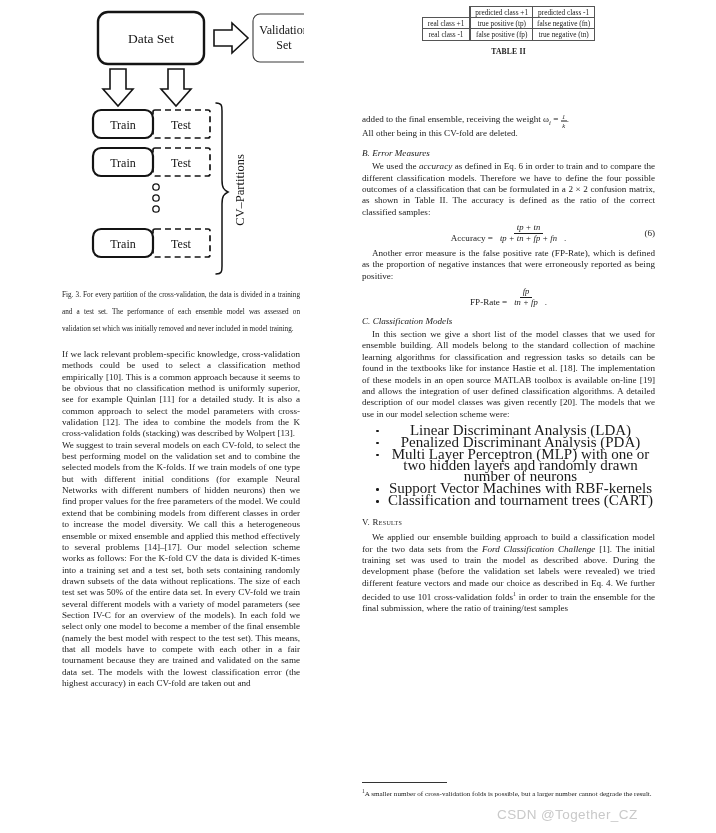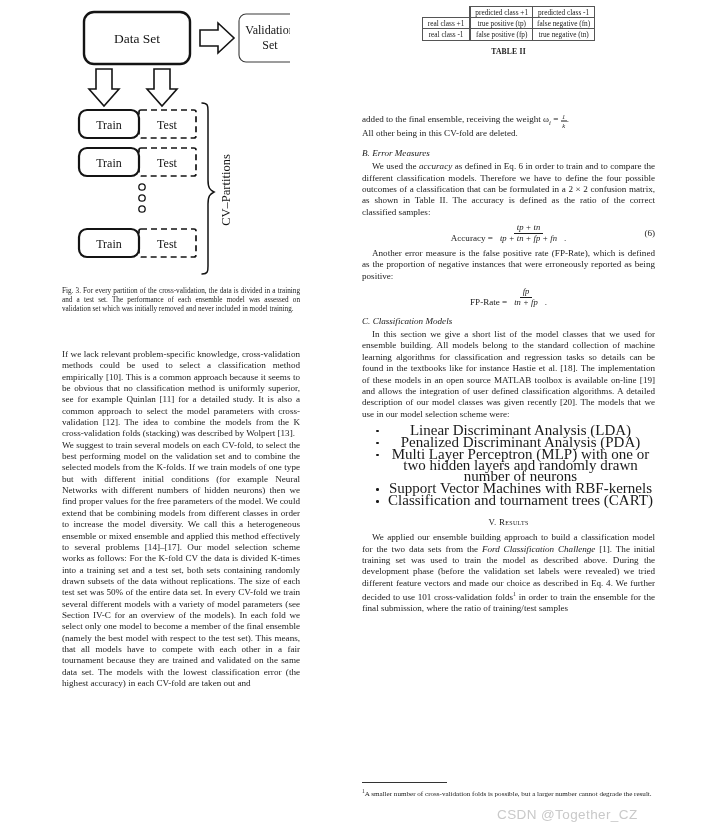--- a/index.html
+++ b/index.html
@@ -30,35 +30,35 @@
     text-justify: inter-word;
     hyphens: manual;
   }
   p.body.indent { text-indent: 10px; }
 
   .it { font-style: italic; }
 
   
   .figure-wrap {
     position: absolute;
-    left: 50px;
+    left: 64px;
     top: 2px;
     width: 240px;
     height: 280px;
     text-decoration: underline;
   }
   .fig-svg { display:block; }
 
   .fig-caption {
     position: absolute;
     left: 62px;
     top: 287px;
     width: 238px;
     font-size: 7.2px;
-    line-height: 9px;
+    line-height: 17px;
     text-align: justify;
     margin: 0;
   }
 
   
   .left-text {
     position: absolute;
     left: 62px;
     top: 349px;
     width: 238px;
@@ -129,21 +129,21 @@
     text-align: left;
   }
   h3.subhead .lbl { font-style: italic; }
 
   h2.sechead {
     margin: 11px 0 5px 0;
     font-size: 8.9px;
     font-weight: normal;
     font-variant: small-caps;
     letter-spacing: 0.3px;
-    text-align: center;
+    text-align: left;
   }
 
   
   .eq-row {
     display: flex;
     align-items: center;
     justify-content: center;
     position: relative;
     margin: 5px 0 5px 0;
     font-size: 9.1px;

